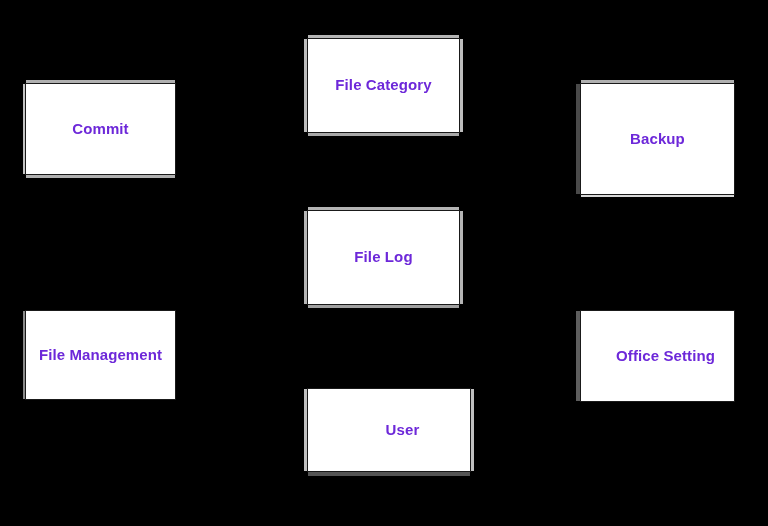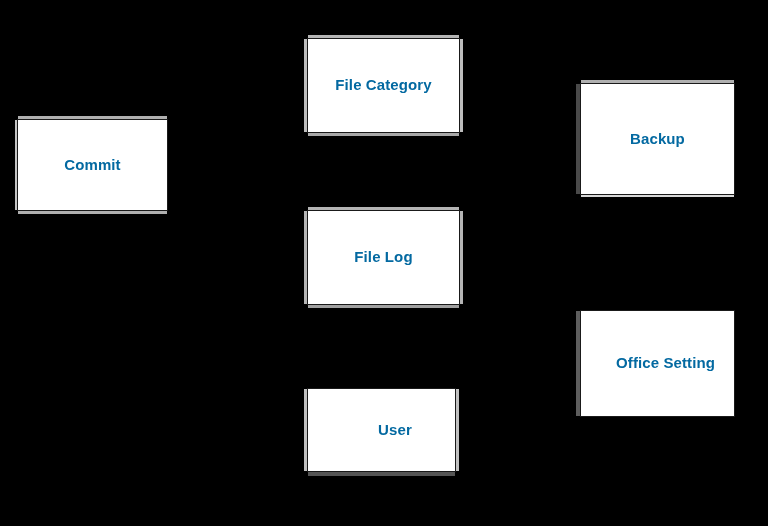--- a/index.html
+++ b/index.html
@@ -25,21 +25,21 @@
     background: #ffffff;
     border: 1px solid #1a1a1a;
     box-sizing: border-box;
     display: flex;
     align-items: center;
     justify-content: center;
   }
   .node .node-label {
     font-size: 15px;
     font-weight: bold;
-    color: #0369a1;
+    color: #6d28d9;
     letter-spacing: 0.1px;
     line-height: 1.1;
     text-align: center;
     white-space: nowrap;
   }
   
   .shadow-tb {
     box-shadow: 0 -4px 0 -1px #b0b0b0,
                 0  4px 0 -1px #b0b0b0,
                -3px 0 0 -1px #c4c4c4;
@@ -71,38 +71,41 @@
   }
   .shadow-left-thin {
     box-shadow: -3px 0 0 -1px #8a8a8a;
   }
 </style>
 </head>
 <body>
 
 <div id="canvas">
 
-  <div class="node shadow-tb" style="left:17px; top:83px; width:151px; height:92px;margin-top:36px;">
+  <div class="node shadow-tb" style="left:25px; top:83px; width:151px; height:92px;">
     <span class="node-label">Commit</span>
   </div>
 
   <div class="node shadow-lbr" style="left:307px; top:38px; width:153px; height:95px;">
     <span class="node-label">File Category</span>
   </div>
 
   <div class="node shadow-dark-left" style="left:580px; top:83px; width:155px; height:112px;">
     <span class="node-label">Backup</span>
   </div>
 
   <div class="node shadow-all" style="left:307px; top:210px; width:153px; height:95px;">
     <span class="node-label">File Log</span>
   </div>
 
+  <div class="node shadow-left-thin" style="left:25px; top:310px; width:151px; height:90px;">
+    <span class="node-label">File Management</span>
+  </div>
 
-  <div class="node shadow-dark-left-plain" style="left:580px; top:310px; width:155px; height:107px;padding-left:16px;">
+  <div class="node shadow-dark-left-plain" style="left:580px; top:310px; width:155px; height:92px;padding-left:16px;">
     <span class="node-label">Office Setting</span>
   </div>
 
-  <div class="node shadow-lrb" style="left:307px; top:388px; width:149px; height:84px;padding-left:27px;">
+  <div class="node shadow-lrb" style="left:307px; top:388px; width:164px; height:84px;padding-left:27px;">
     <span class="node-label">User</span>
   </div>
 
 </div>
 
 </body></html>

